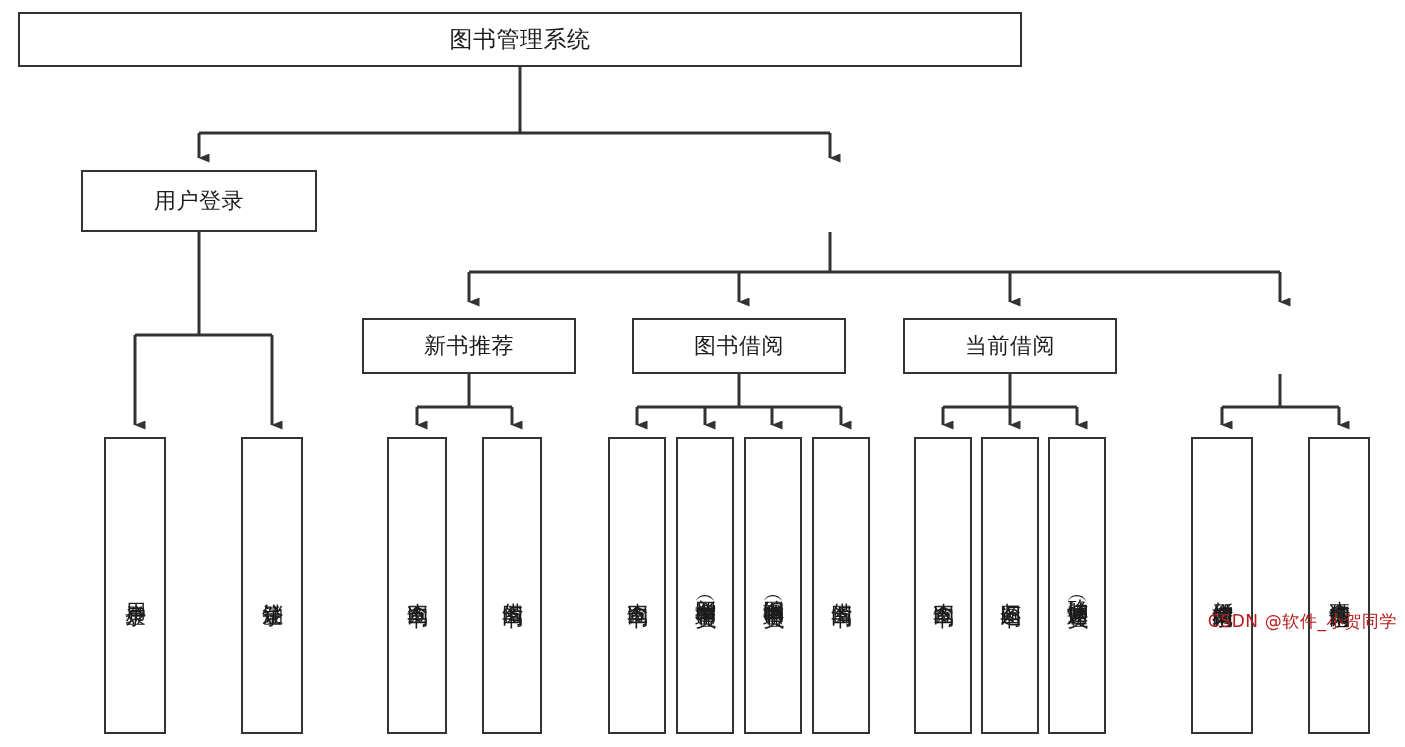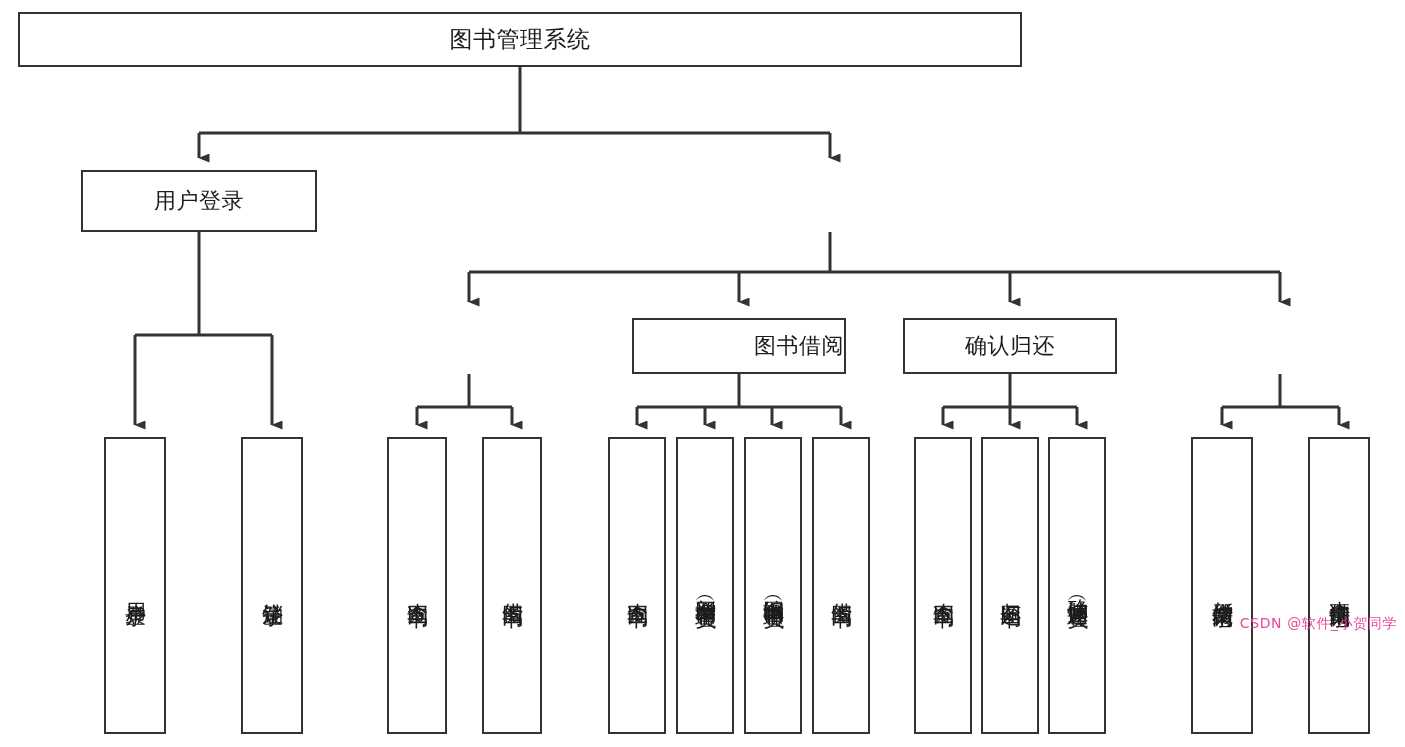--- a/index.html
+++ b/index.html
@@ -59,22 +59,22 @@
   }
   .node.vertical {
     align-items: flex-start;
     padding-top: 6px;
   }
   .node.root .node-label { font-size: 23px; }
   .watermark {
     position: absolute;
     right: 8px;
     bottom: 6px;
-    font-size: 14px;
-    color: #ec4899;
+    font-size: 17px;
+    color: #b91c1c;
     letter-spacing: 0.6px;
     z-index: 6;
     white-space: nowrap;
     font-family: "DejaVu Sans", "Liberation Sans", sans-serif;
   }
 </style>
 </head>
 <body>
 
 <div id="diagram-root">
@@ -130,25 +130,28 @@
   </svg>
 
   <div class="node root" style="left:18px; top:12px; width:1004px; height:55px;">
     <span class="node-label">图书管理系统</span>
   </div>
 
   <div class="node" style="left:81px; top:170px; width:236px; height:62px;">
     <span class="node-label">用户登录</span>
   </div>
 
-  <div class="node" style="left:632px; top:318px; width:214px; height:56px;justify-content:flex-end;">
+  <div class="node" style="left:362px; top:318px; width:214px; height:56px;">
+    <span class="node-label">新书推荐</span>
+  </div>
+  <div class="node" style="left:632px; top:318px; width:214px; height:56px;">
     <span class="node-label">图书借阅</span>
   </div>
   <div class="node" style="left:903px; top:318px; width:214px; height:56px;">
-    <span class="node-label">确认归还</span>
+    <span class="node-label">当前借阅</span>
   </div>
 
   <div class="node vertical" style="left:104px; top:437px; width:62px; height:297px;">
     <span class="node-label">用户登录</span>
   </div>
   <div class="node vertical" style="left:241px; top:437px; width:62px; height:297px;">
     <span class="node-label">注销登录</span>
   </div>
 
   <div class="node vertical" style="left:387px; top:437px; width:60px; height:297px;">

